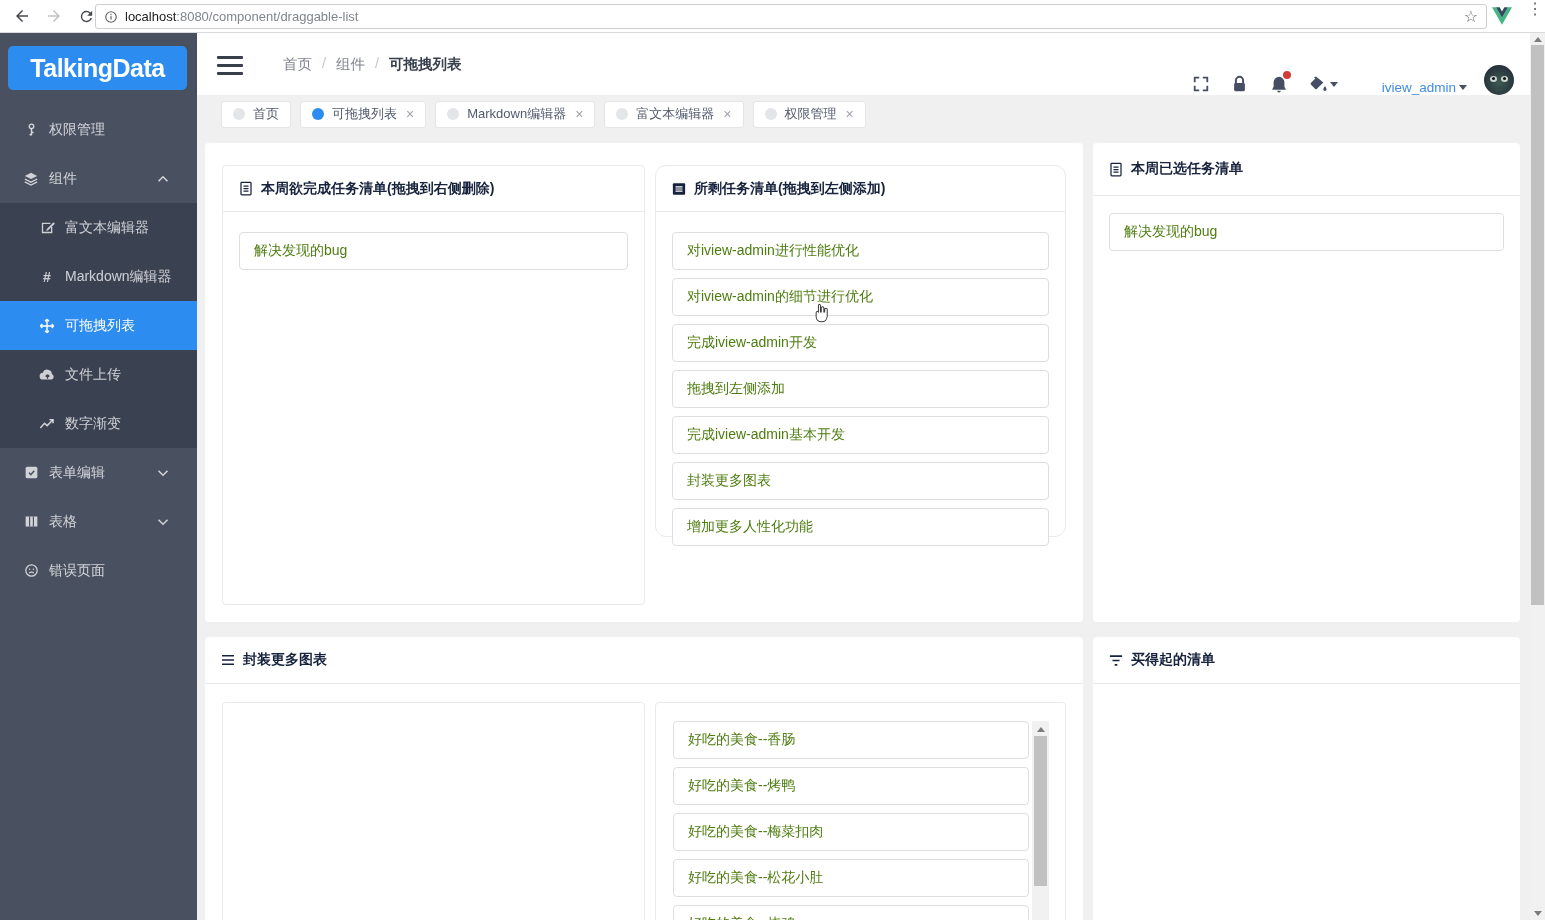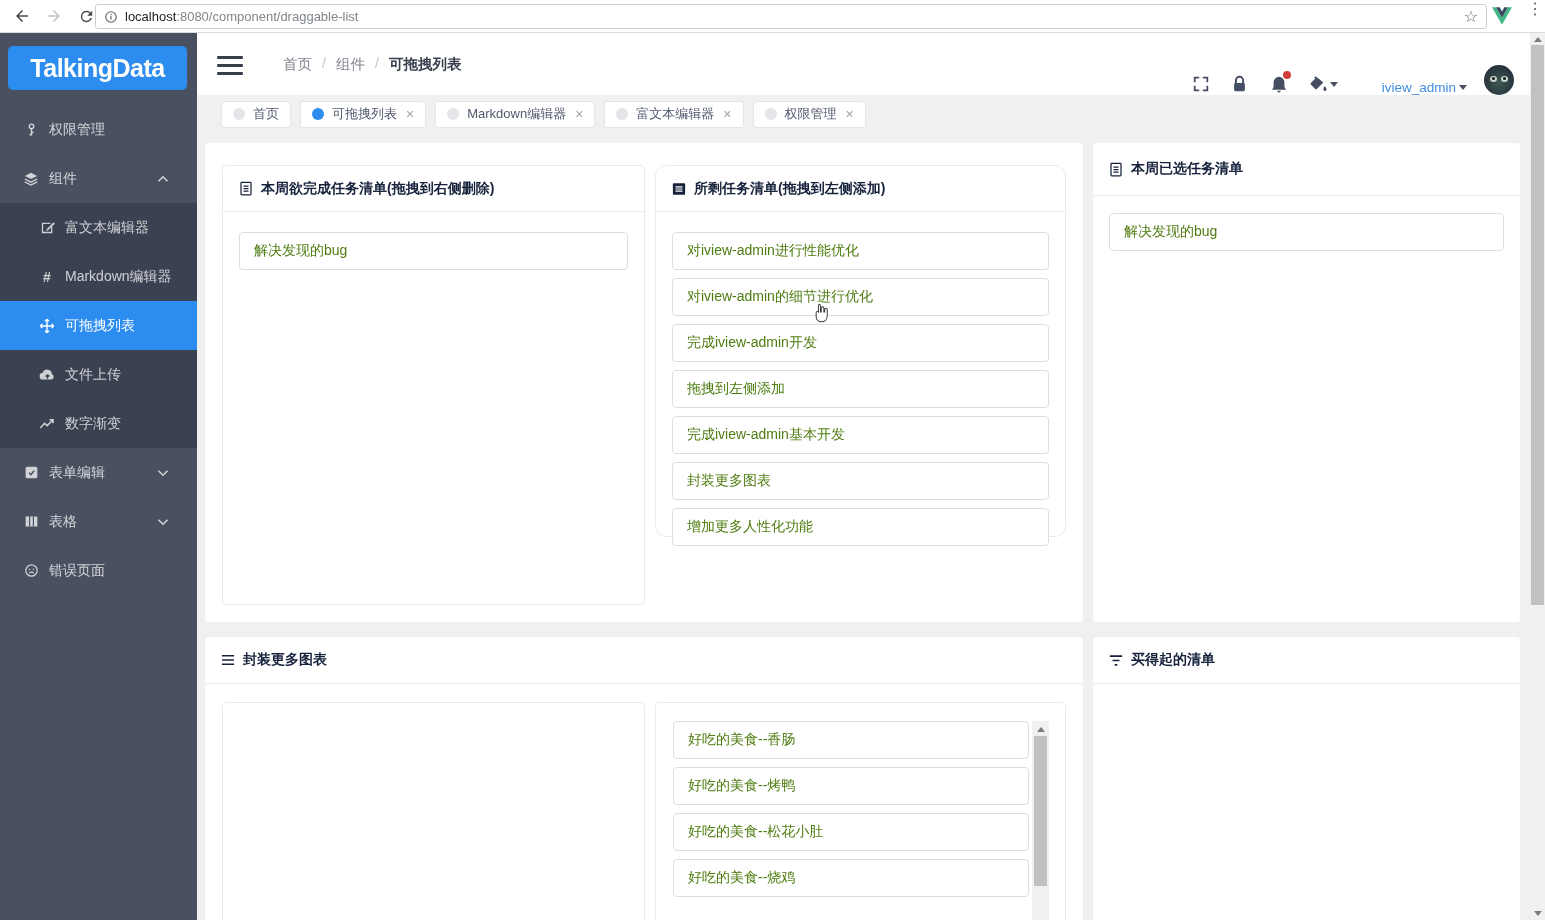--- a/index.html
+++ b/index.html
@@ -404,20 +404,23 @@
     <div class="inner-card" style="left:450px; top:65px; width:411px; height:420px;">
       <div style="position:absolute; left:17px; top:18px; width:356px;">
 
       <div class="drag-item">
             <span>好吃的美食--香肠</span>
           </div>
           <div class="drag-item">
             <span>好吃的美食--烤鸭</span>
           </div>
           <div class="drag-item">
+            <span>好吃的美食--梅菜扣肉</span>
+          </div>
+          <div class="drag-item">
             <span>好吃的美食--松花小肚</span>
           </div>
           <div class="drag-item">
             <span>好吃的美食--烧鸡</span>
           </div>
         </div>
       <div class="sb-track" style="left:376px; top:18px; width:17px; height:400px;">
         <span class="sb-arrow arr-up" style="top:6px;"></span>
         <div class="sb-thumb" style="left:2px; top:15px; width:13px; height:150px;"></div>
       </div>

